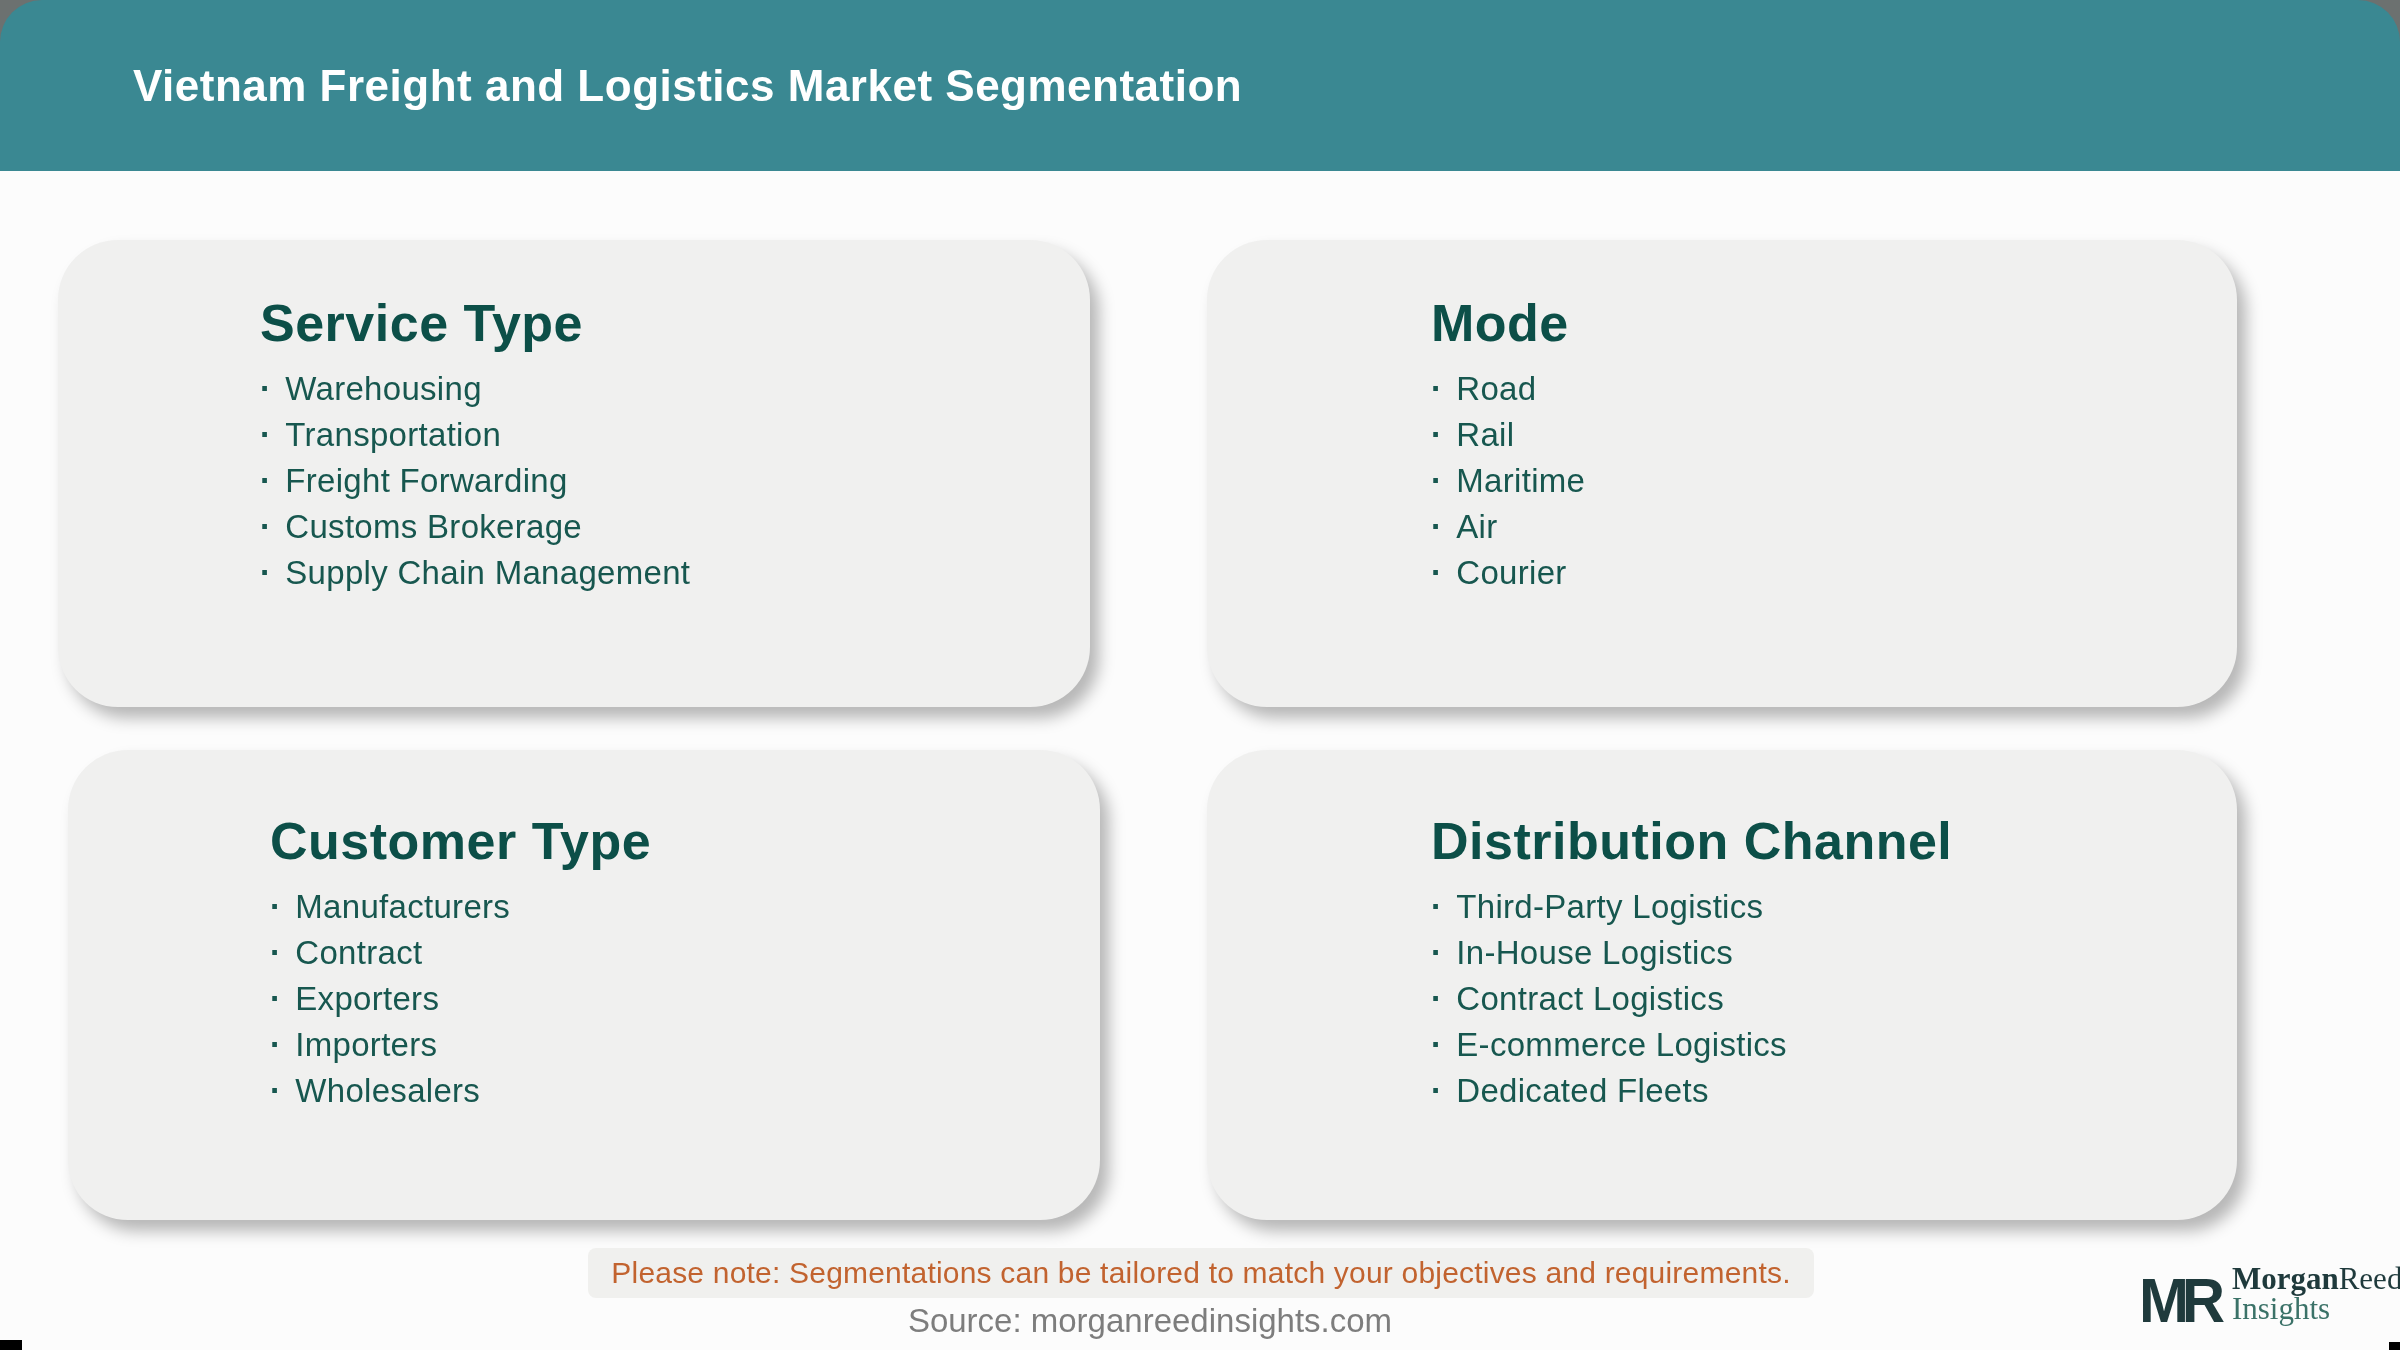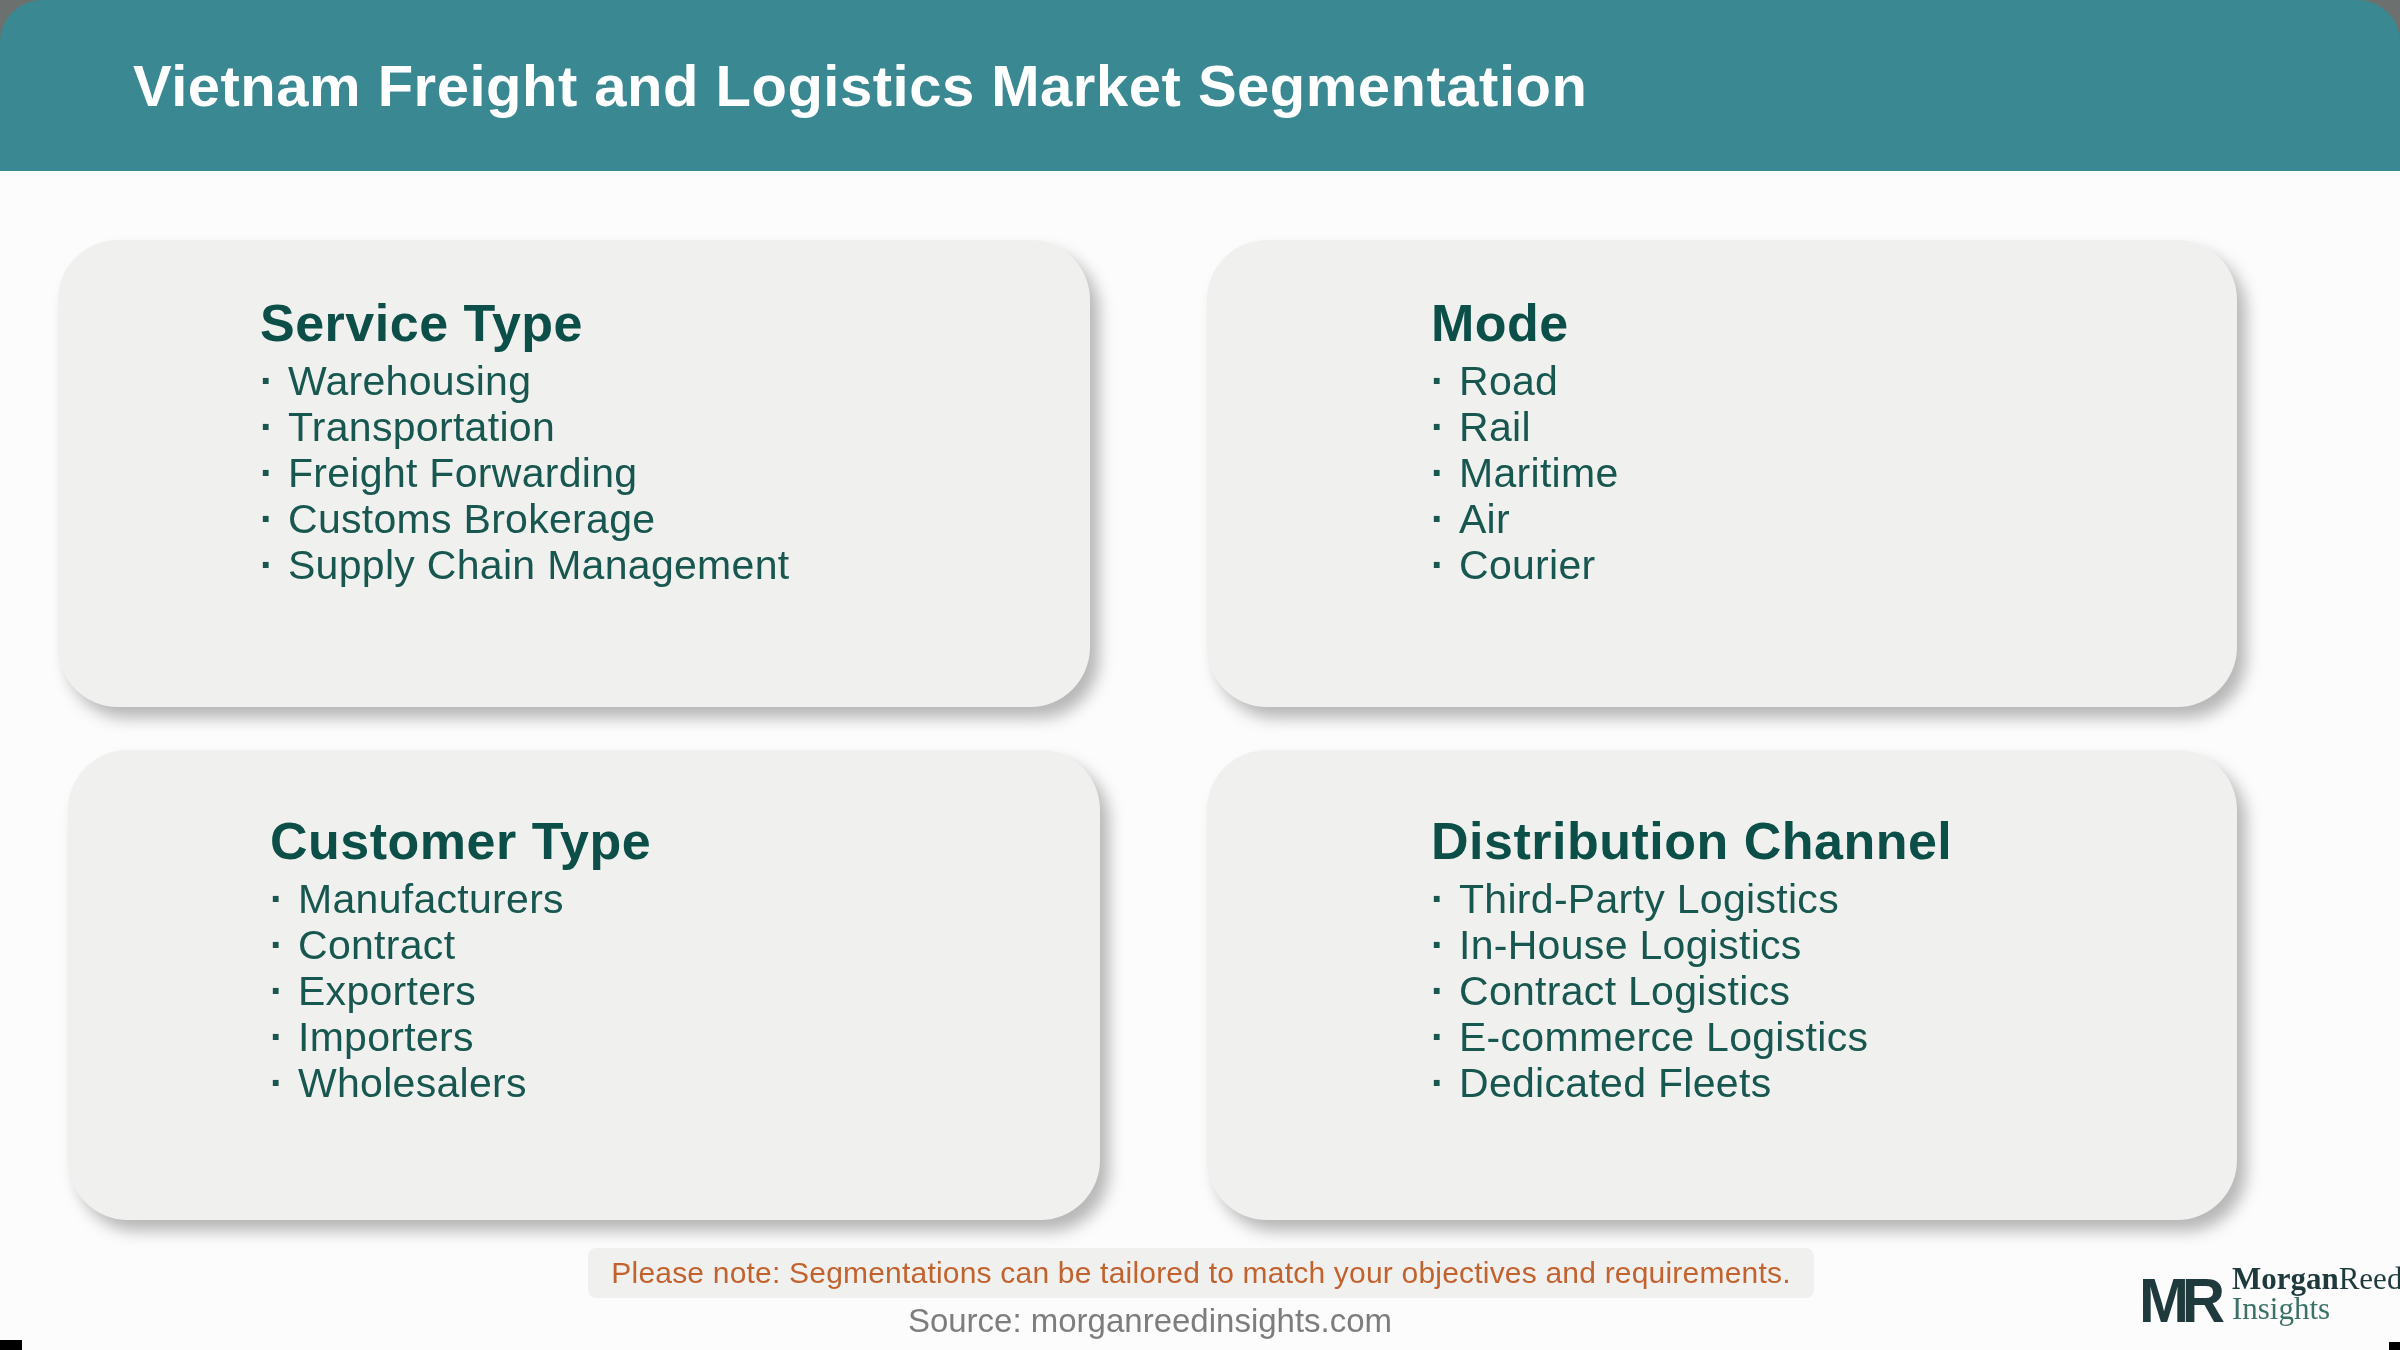--- a/index.html
+++ b/index.html
@@ -33,21 +33,21 @@
   }
   .header-bar{
     position:absolute;left:0;top:0;width:2400px;height:171px;
     background:var(--color-header-teal);
     border-radius:42px 42px 0 0;
     z-index:1;
   }
   .page-title{
     position:absolute;left:133px;top:0;height:171px;
     line-height:171px;
-    font-size:58px;font-weight:700;
+    font-size:44px;font-weight:700;
     color:var(--color-header-title);
     letter-spacing:0.5px;
     white-space:nowrap;
   }
   .card{
     position:absolute;
     background:var(--color-card-bg);
     border-radius:60px;
     box-shadow:9px 11px 16px rgba(0,0,0,0.28);
     z-index:1;
@@ -57,22 +57,22 @@
   .card-2{left:68px;top:750px;width:1032px;height:470px;padding:62px 40px 0 202px;}
   .card-3{left:1207px;top:750px;width:1030px;height:470px;padding:62px 40px 0 224px;}
   .card-title{
     font-size:52px;font-weight:700;
     color:var(--color-title-text);
     letter-spacing:0.5px;
     line-height:1.15;
   }
   .card-list{
     list-style:none;
-    margin-top:4px;
-    font-size:41px;
+    margin-top:12px;
+    font-size:33px;
     line-height:46px;
     color:var(--color-item-text);
     letter-spacing:0.3px;
   }
   .card-list li::before{
     content:"·";
     font-weight:700;
     margin-right:14px;
   }
   .note-banner{

